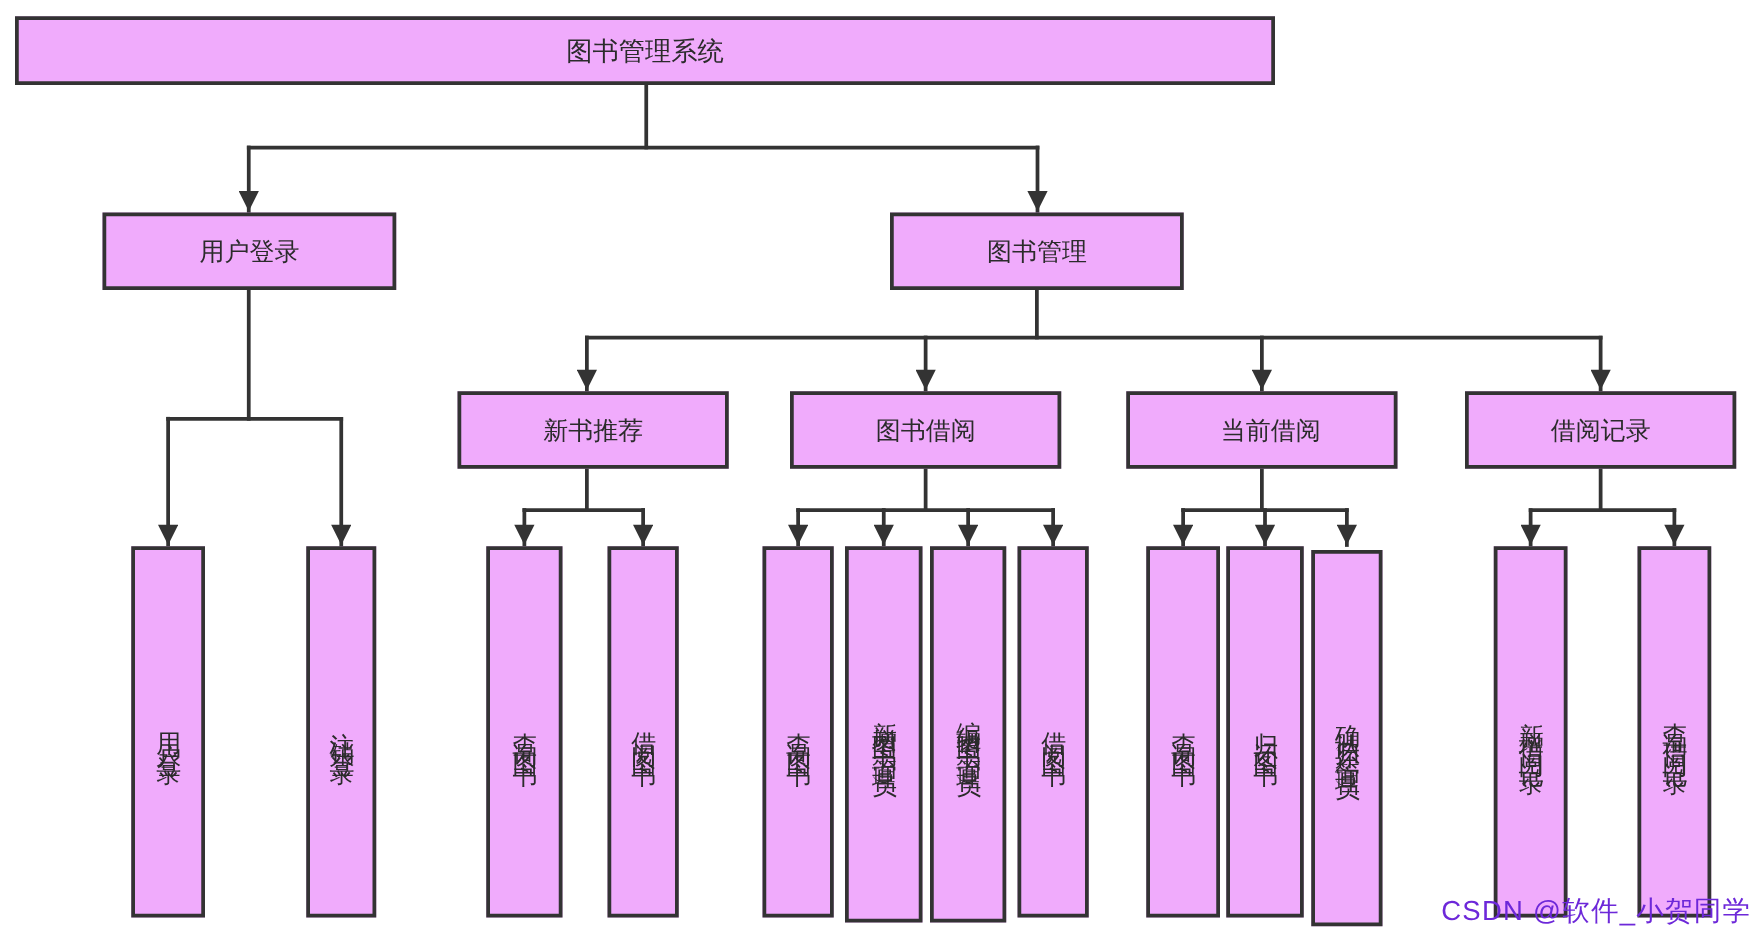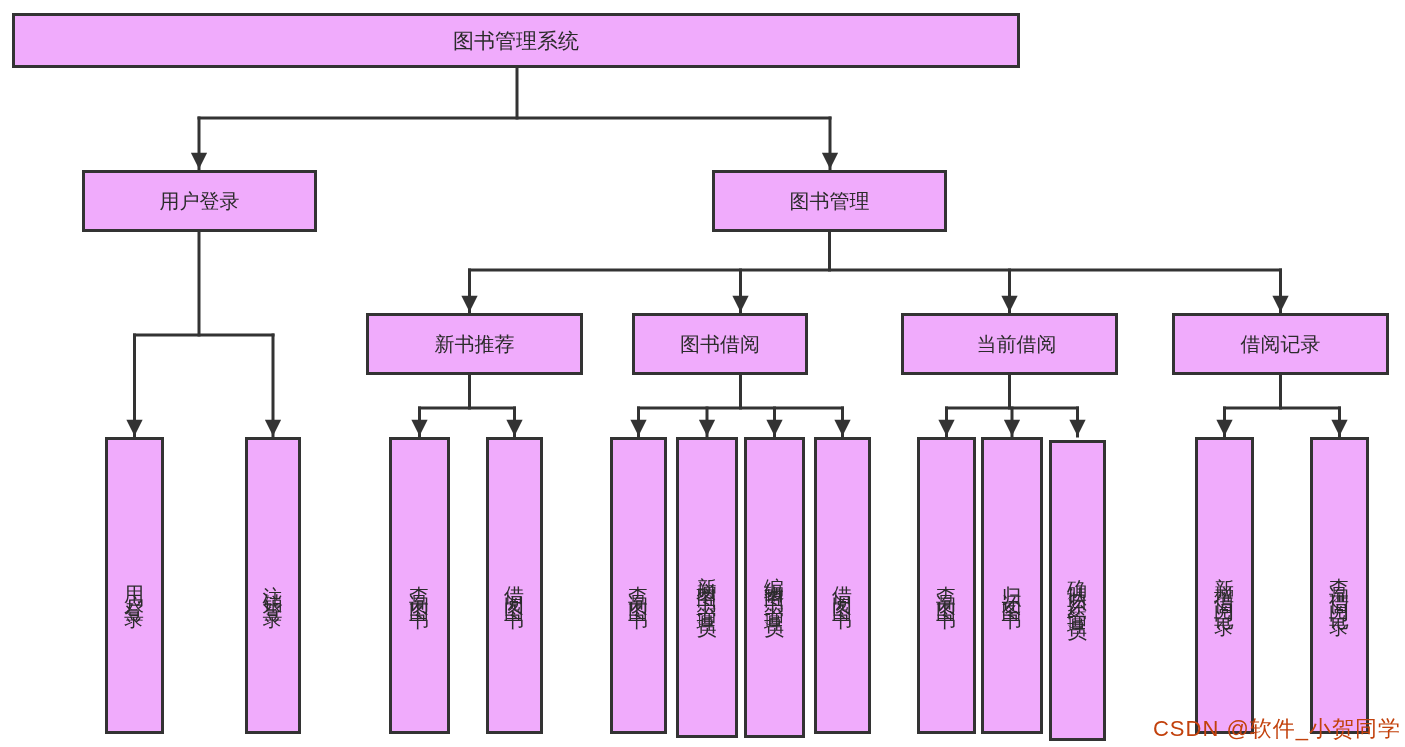--- a/index.html
+++ b/index.html
@@ -20,21 +20,21 @@
   }
   .node.root{font-size:21px;}
   .leaf{
     writing-mode:vertical-rl;text-orientation:mixed;
     letter-spacing:8px;font-size:20px;white-space:normal;
     line-height:1;
   }
   .leaf.long{letter-spacing:6px;}
   .watermark{
     position:absolute;right:4px;bottom:3px;
-    font-size:22px;color:#c2410c;letter-spacing:1px;
+    font-size:22px;color:#6d28d9;letter-spacing:1px;
     z-index:3;white-space:nowrap;
   }
 </style>
 </head>
 <body>
 
 <div class="canvas">
 
   <svg class="wires" viewBox="0 0 1405 747" xmlns="http://www.w3.org/2000/svg">
     <defs>
@@ -85,21 +85,21 @@
       <path d="M1339.5 408 V436" marker-end="url(#arrow)"></path>
     </g>
   </svg>
 
   <div class="node root" style="left:12px;top:13px;width:1008px;height:55px;">图书管理系统</div>
 
   <div class="node" style="left:82px;top:170px;width:235px;height:62px;">用户登录</div>
   <div class="node" style="left:712px;top:170px;width:235px;height:62px;">图书管理</div>
 
   <div class="node" style="left:366px;top:313px;width:217px;height:62px;">新书推荐</div>
-  <div class="node" style="left:632px;top:313px;width:176px;height:62px;">图书借阅</div>
+  <div class="node" style="left:632px;top:313px;width:217px;height:62px;">图书借阅</div>
   <div class="node" style="left:901px;top:313px;width:217px;height:62px;padding-left:14px;">当前借阅</div>
   <div class="node" style="left:1172px;top:313px;width:217px;height:62px;">借阅记录</div>
 
   <div class="node leaf" style="left:105px;top:437px;width:59px;height:297px;">用户登录</div>
   <div class="node leaf" style="left:245px;top:437px;width:56px;height:297px;">注销登录</div>
 
   <div class="node leaf" style="left:389px;top:437px;width:61px;height:297px;">查询图书</div>
   <div class="node leaf" style="left:486px;top:437px;width:57px;height:297px;">借阅图书</div>
 
   <div class="node leaf" style="left:610px;top:437px;width:57px;height:297px;">查询图书</div>

